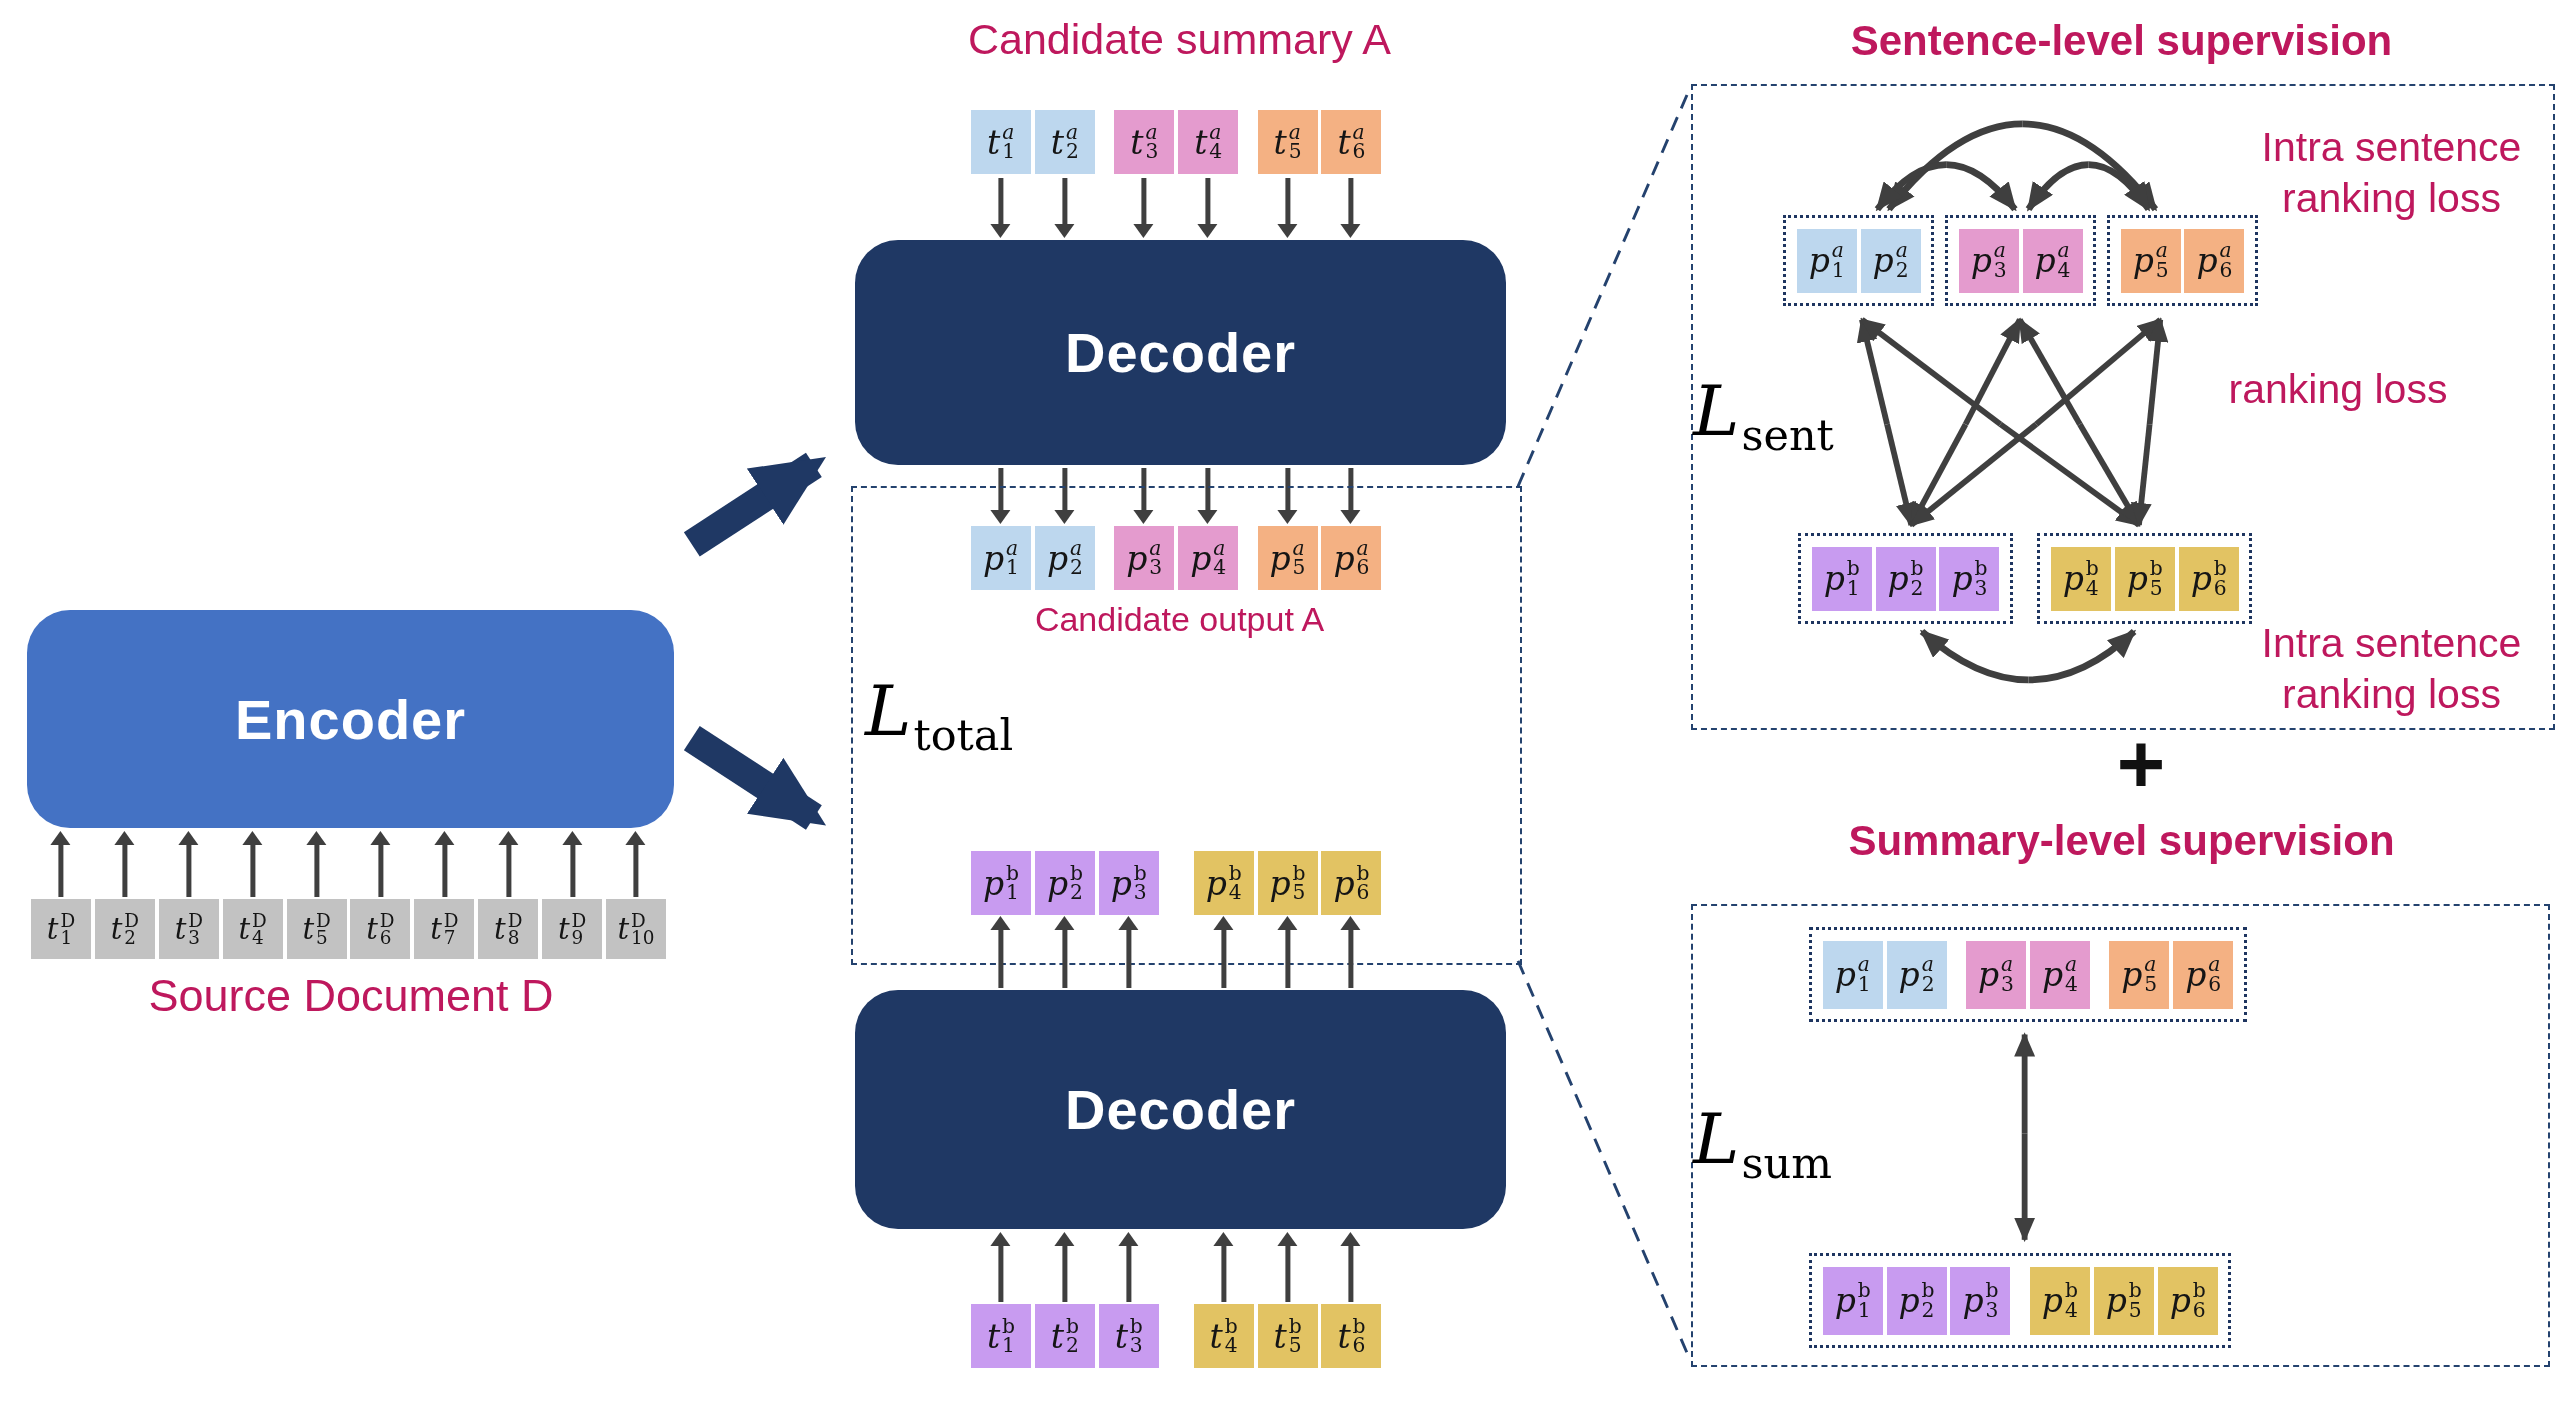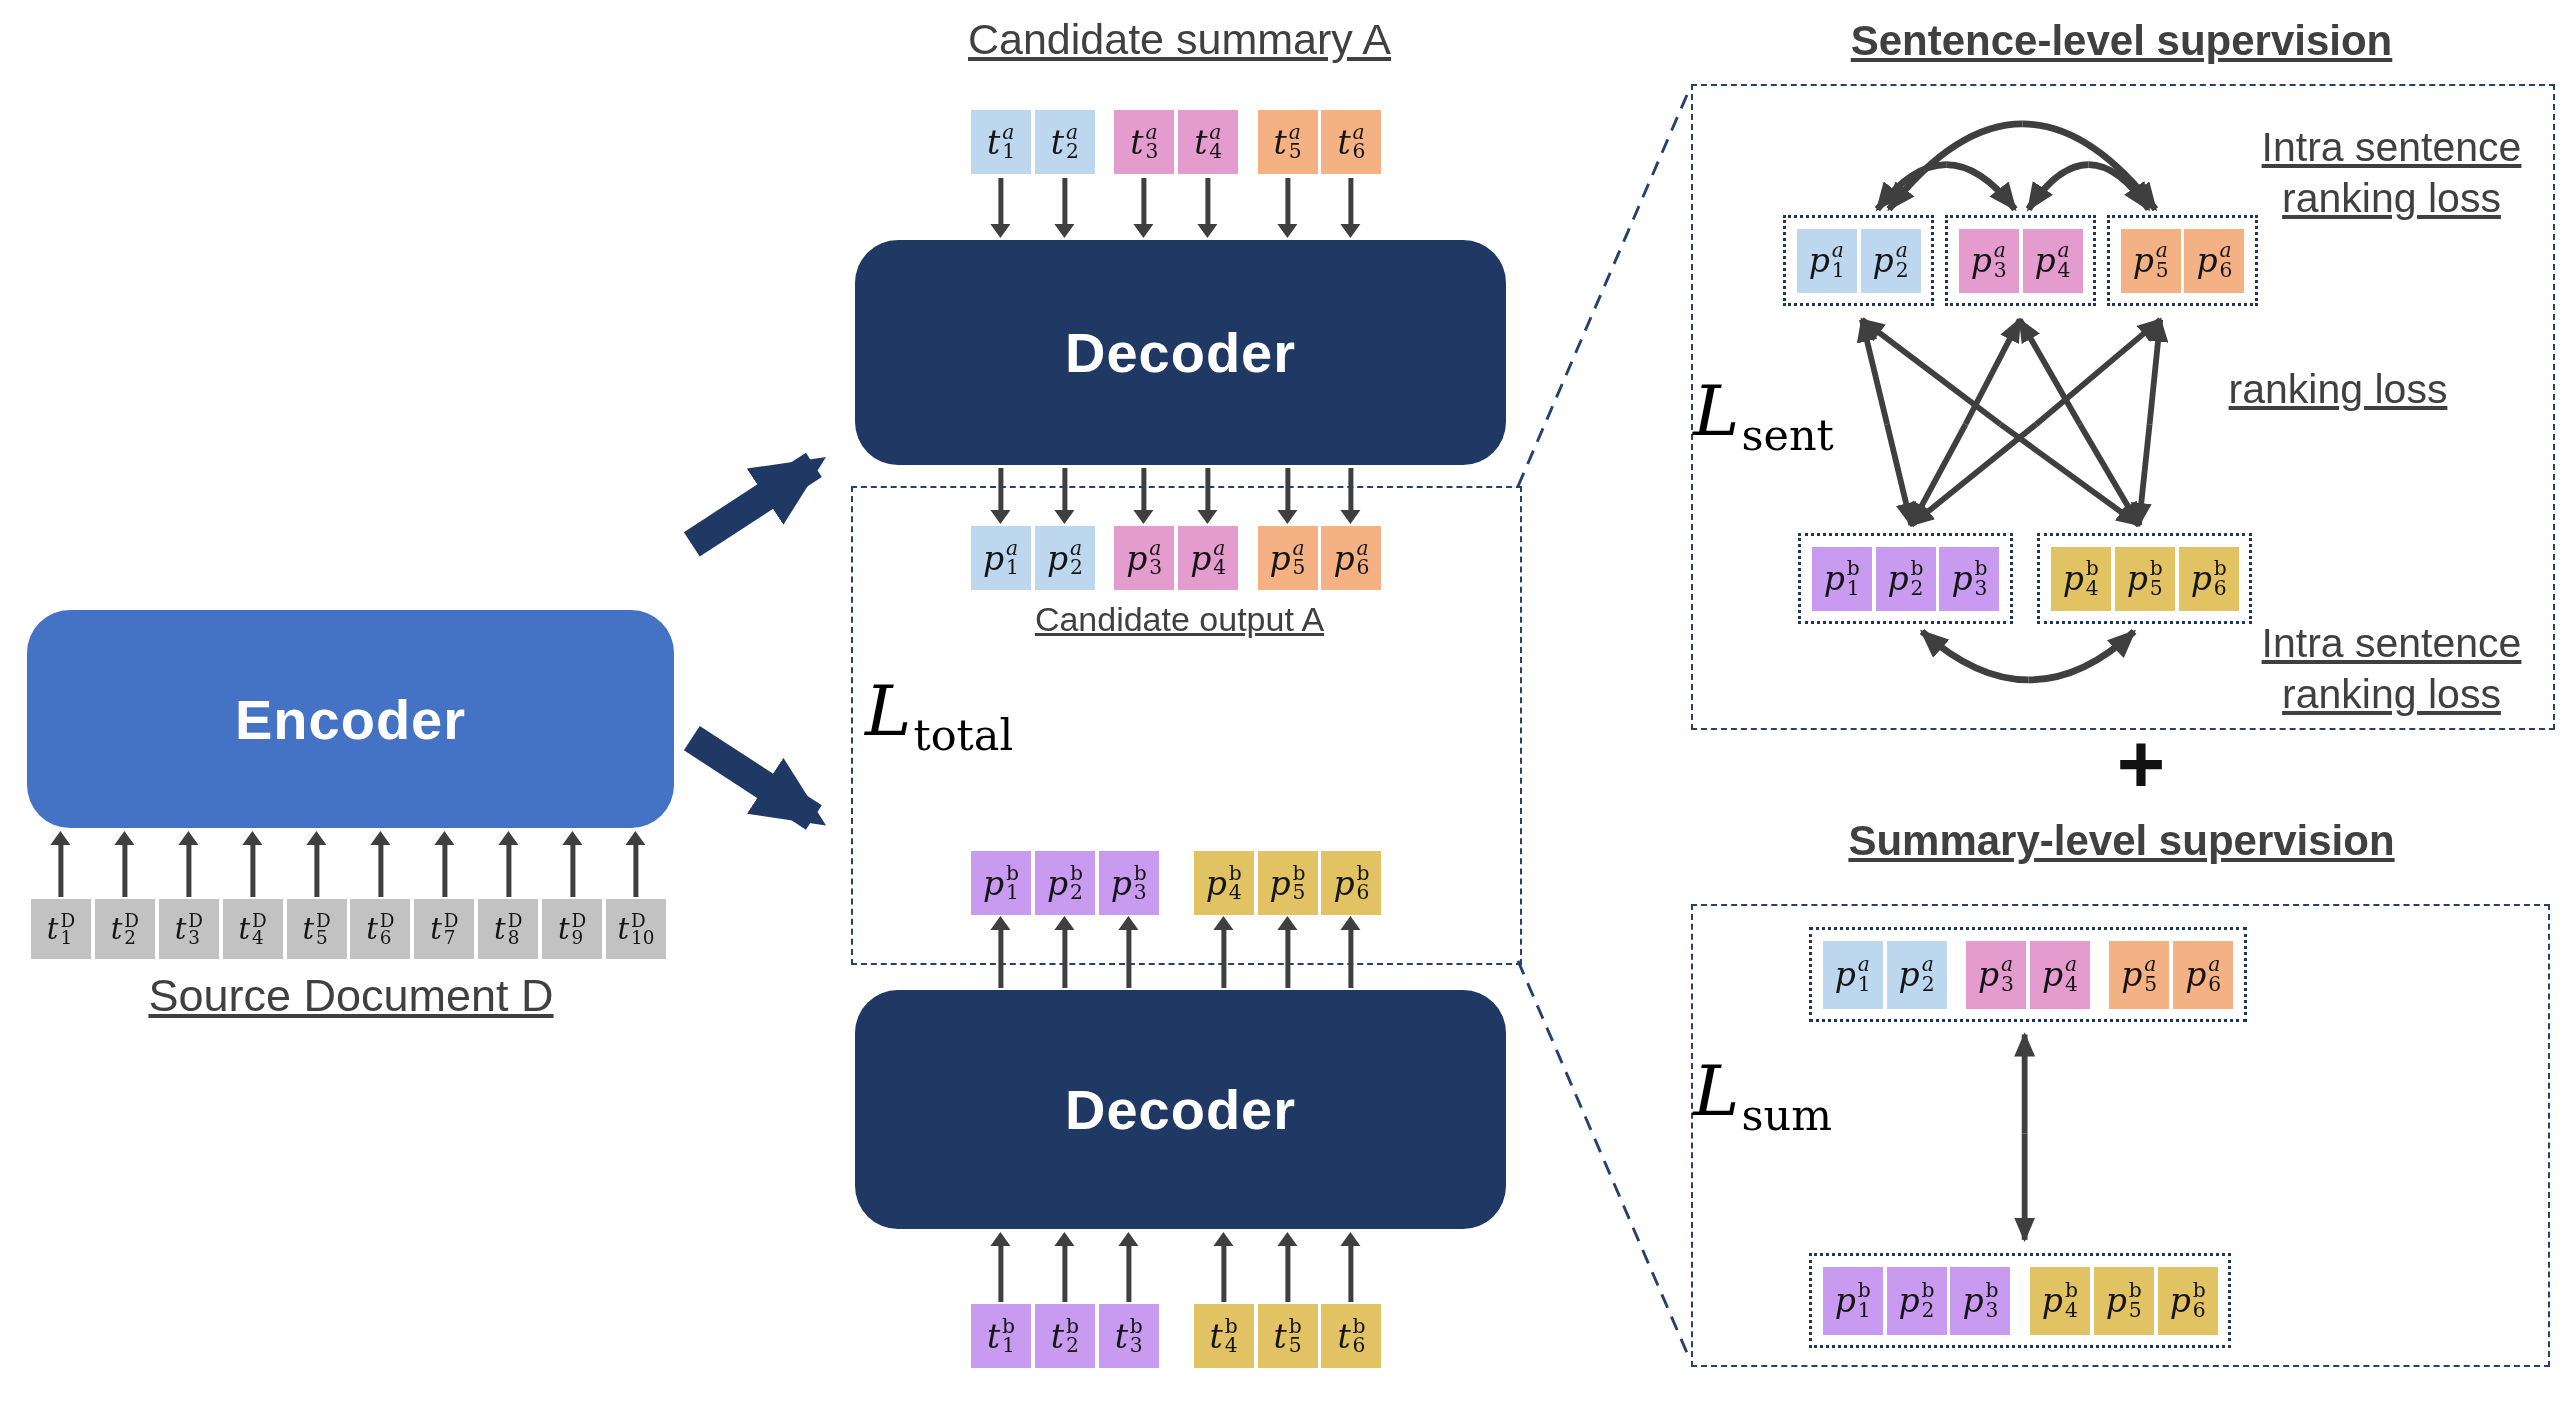--- a/index.html
+++ b/index.html
@@ -4,21 +4,21 @@
 <style>
   html,body{margin:0;padding:0;background:#ffffff;}
   .canvas{position:relative;width:2576px;height:1420px;background:#ffffff;overflow:hidden;
           font-family:"Liberation Sans",sans-serif;}
 
   
   .rbox{position:absolute;border-radius:43px;display:flex;align-items:center;justify-content:center;}
   .boxlabel{font-family:"Liberation Sans",sans-serif;font-weight:600;font-size:56px;color:#ffffff;letter-spacing:1px;}
 
   
-  .lbl{position:absolute;color:#404040;line-height:1.2;white-space:nowrap;text-decoration:underline;}
+  .lbl{position:absolute;color:#be185d;line-height:1.2;white-space:nowrap;}
   .c{text-align:center;}
   .title{font-weight:600;}
 
   
   .dashbox{position:absolute;border:2.9px dashed #24426E;}
   .pgroup{display:flex;gap:3.9px;padding:10.7px;border:3.9px dotted #1E3560;background:#ffffff;}
   .grouprow{position:absolute;display:flex;}
   .sumrow{position:absolute;display:flex;gap:3.9px;padding:10.7px;border:3.9px dotted #1E3560;background:#ffffff;}
 
   
@@ -637,21 +637,21 @@
       </div>
       <div class="tok" style="background: rgb(244, 177, 131);">
         <span class="tb">p</span>
         <span class="ss">
           <span class="sp it">a</span>
           <span class="sb">6</span>
         </span>
       </div>
     </div>
 
-  <div class="loss" style="left:1693px;top:1056px">
+  <div class="loss" style="left:1693px;top:1104px">
     <span class="lbig">L</span><span class="lsub">sum</span>
   </div>
 
   <div class="sumrow" style="left:1809px;top:1253px">
       <div class="tok" style="background: rgb(200, 155, 240);">
         <span class="tb">p</span>
         <span class="ss">
           <span class="sp">b</span>
           <span class="sb">1</span>
         </span>

